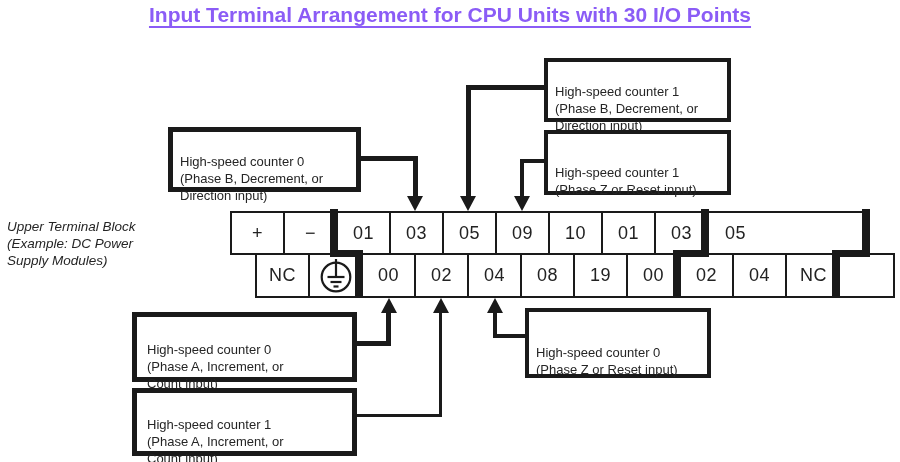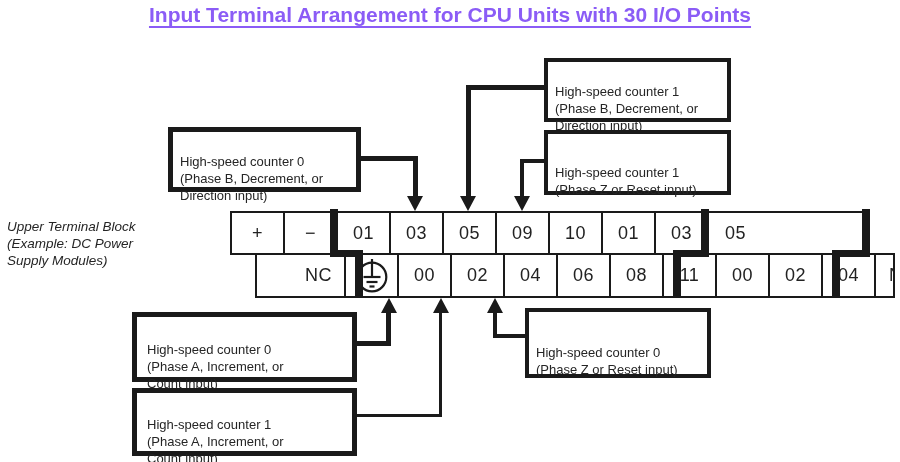--- a/index.html
+++ b/index.html
@@ -23,21 +23,21 @@
     position:absolute;left:7px;top:218px;width:215px;
     font-size:13.5px;line-height:17px;white-space:pre-line;color:var(--text);font-style:italic;
   }
 
   
   .trow{
     position:absolute;display:flex;overflow:hidden;
     border:2px solid var(--ink);background:#fff;
   }
   .trow-top{left:230px;top:211px;width:640px;height:44px;}
-  .trow-bottom{left:255px;top:253px;width:640px;height:45px;padding-left:36px;}
+  .trow-bottom{left:255px;top:253px;width:640px;height:45px;}
   .tcell{
     flex:0 0 53px;display:flex;align-items:center;justify-content:center;
     border-right:2px solid var(--ink);
     font-size:18px;color:#222;letter-spacing:0.5px;
   }
   .tcell:last-child{border-right:none;}
 
   
   .sep{position:absolute;background:var(--ink);}
 
@@ -93,23 +93,22 @@
             <circle cx="17" cy="19" r="14.3"></circle>
             <line x1="17" y1="1" x2="17" y2="19"></line>
             <line x1="8.5" y1="19" x2="25.5" y2="19"></line>
             <line x1="11.5" y1="24" x2="22.5" y2="24"></line>
             <line x1="14.5" y1="28.5" x2="19.5" y2="28.5"></line>
           </svg>
         </div>
         <div class="tcell">00</div>
         <div class="tcell">02</div>
         <div class="tcell">04</div>
-        <div class="tcell">06</div>
         <div class="tcell">08</div>
-        <div class="tcell">11</div>
+        <div class="tcell">19</div>
         <div class="tcell">00</div>
         <div class="tcell">02</div>
         <div class="tcell">04</div>
         <div class="tcell">NC</div>
       </div>
 
     <div class="sep" style="left:330px;top:209px;width:8px;height:48px"></div>
     <div class="sep" style="left:330px;top:250px;width:33px;height:7px"></div>
     <div class="sep" style="left:355px;top:250px;width:8px;height:48px"></div>
 

